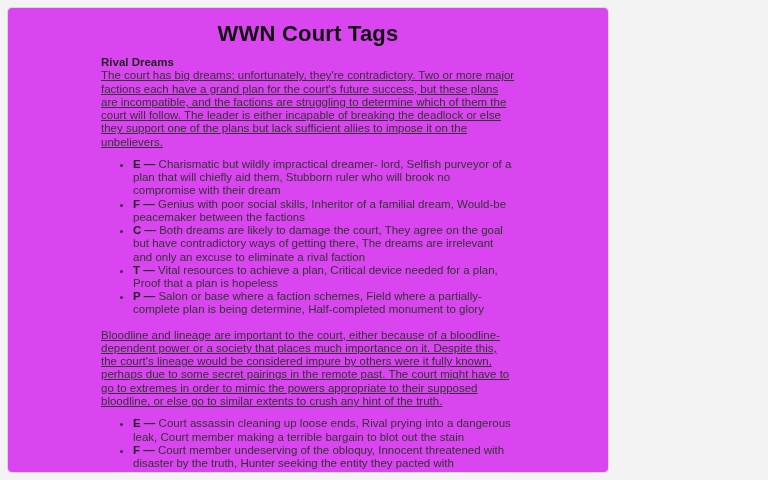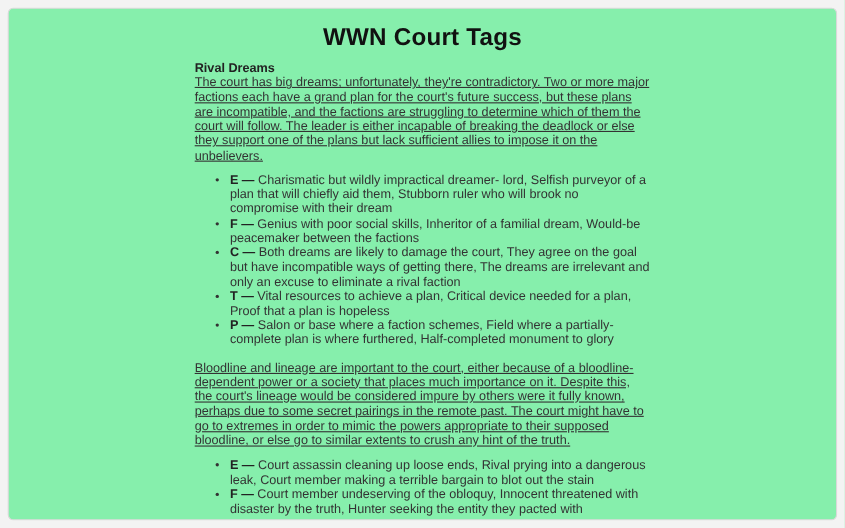--- a/index.html
+++ b/index.html
@@ -5,22 +5,22 @@
   * { margin: 0; padding: 0; box-sizing: border-box; }
   html, body { width: 768px; height: 480px; }
   body {
     background: #f3f3f3;
     font-family: "Liberation Sans", "DejaVu Sans", sans-serif;
     color: #2e2e2e;
   }
   .card {
     position: absolute;
     left: 7px; top: 7px;
-    width: 754px; height: 466px;
-    background: #86efac;
+    width: 602px; height: 466px;
+    background: #d946ef;
     border: 1px solid #d9d9d9;
     border-radius: 5px;
     overflow: hidden;
     padding-top: 9px;
   }
   h1.page-title {
     text-align: center;
     font-size: 22px;
     font-weight: bold;
     color: #111111;
@@ -64,23 +64,23 @@
   <h1 class="page-title">WWN Court Tags</h1>
 
   <div class="content">
 
     <div class="section">
       <div class="section-heading">Rival Dreams</div>
       <div class="section-description">The court has big dreams; unfortunately, they're contradictory. Two or more major factions each have a grand plan for the court's future success, but these plans are incompatible, and the factions are struggling to determine which of them the court will follow. The leader is either incapable of breaking the deadlock or else they support one of the plans but lack sufficient allies to impose it on the unbelievers.</div>
       <ul class="tag-list">
         <li><span class="tag-key">E —</span> <span class="tag-text">Charismatic but wildly impractical dreamer- lord, Selfish purveyor of a plan that will chiefly aid them, Stubborn ruler who will brook no compromise with their dream</span></li>
         <li><span class="tag-key">F —</span> <span class="tag-text">Genius with poor social skills, Inheritor of a familial dream, Would-be peacemaker between the factions</span></li>
-        <li><span class="tag-key">C —</span> <span class="tag-text">Both dreams are likely to damage the court, They agree on the goal but have incompatible ways of getting there, The dreams are irrelevant and only an excuse to eliminate a rival faction</span></li>
+        <li><span class="tag-key">C —</span> <span class="tag-text">Both dreams are likely to damage the court, They agree on the goal but have contradictory ways of getting there, The dreams are irrelevant and only an excuse to eliminate a rival faction</span></li>
         <li><span class="tag-key">T —</span> <span class="tag-text">Vital resources to achieve a plan, Critical device needed for a plan, Proof that a plan is hopeless</span></li>
-        <li><span class="tag-key">P —</span> <span class="tag-text">Salon or base where a faction schemes, Field where a partially-complete plan is where furthered, Half-completed monument to glory</span></li>
+        <li><span class="tag-key">P —</span> <span class="tag-text">Salon or base where a faction schemes, Field where a partially-complete plan is being determine, Half-completed monument to glory</span></li>
       </ul>
     </div>
 
     <div class="section">
       <div class="section-description">Bloodline and lineage are important to the court, either because of a bloodline-dependent power or a society that places much importance on it. Despite this, the court's lineage would be considered impure by others were it fully known, perhaps due to some secret pairings in the remote past. The court might have to go to extremes in order to mimic the powers appropriate to their supposed bloodline, or else go to similar extents to crush any hint of the truth.</div>
       <ul class="tag-list">
         <li><span class="tag-key">E —</span> <span class="tag-text">Court assassin cleaning up loose ends, Rival prying into a dangerous leak, Court member making a terrible bargain to blot out the stain</span></li>
         <li><span class="tag-key">F —</span> <span class="tag-text">Court member undeserving of the obloquy, Innocent threatened with disaster by the truth, Hunter seeking the entity they pacted with</span></li>
 
       </ul>

